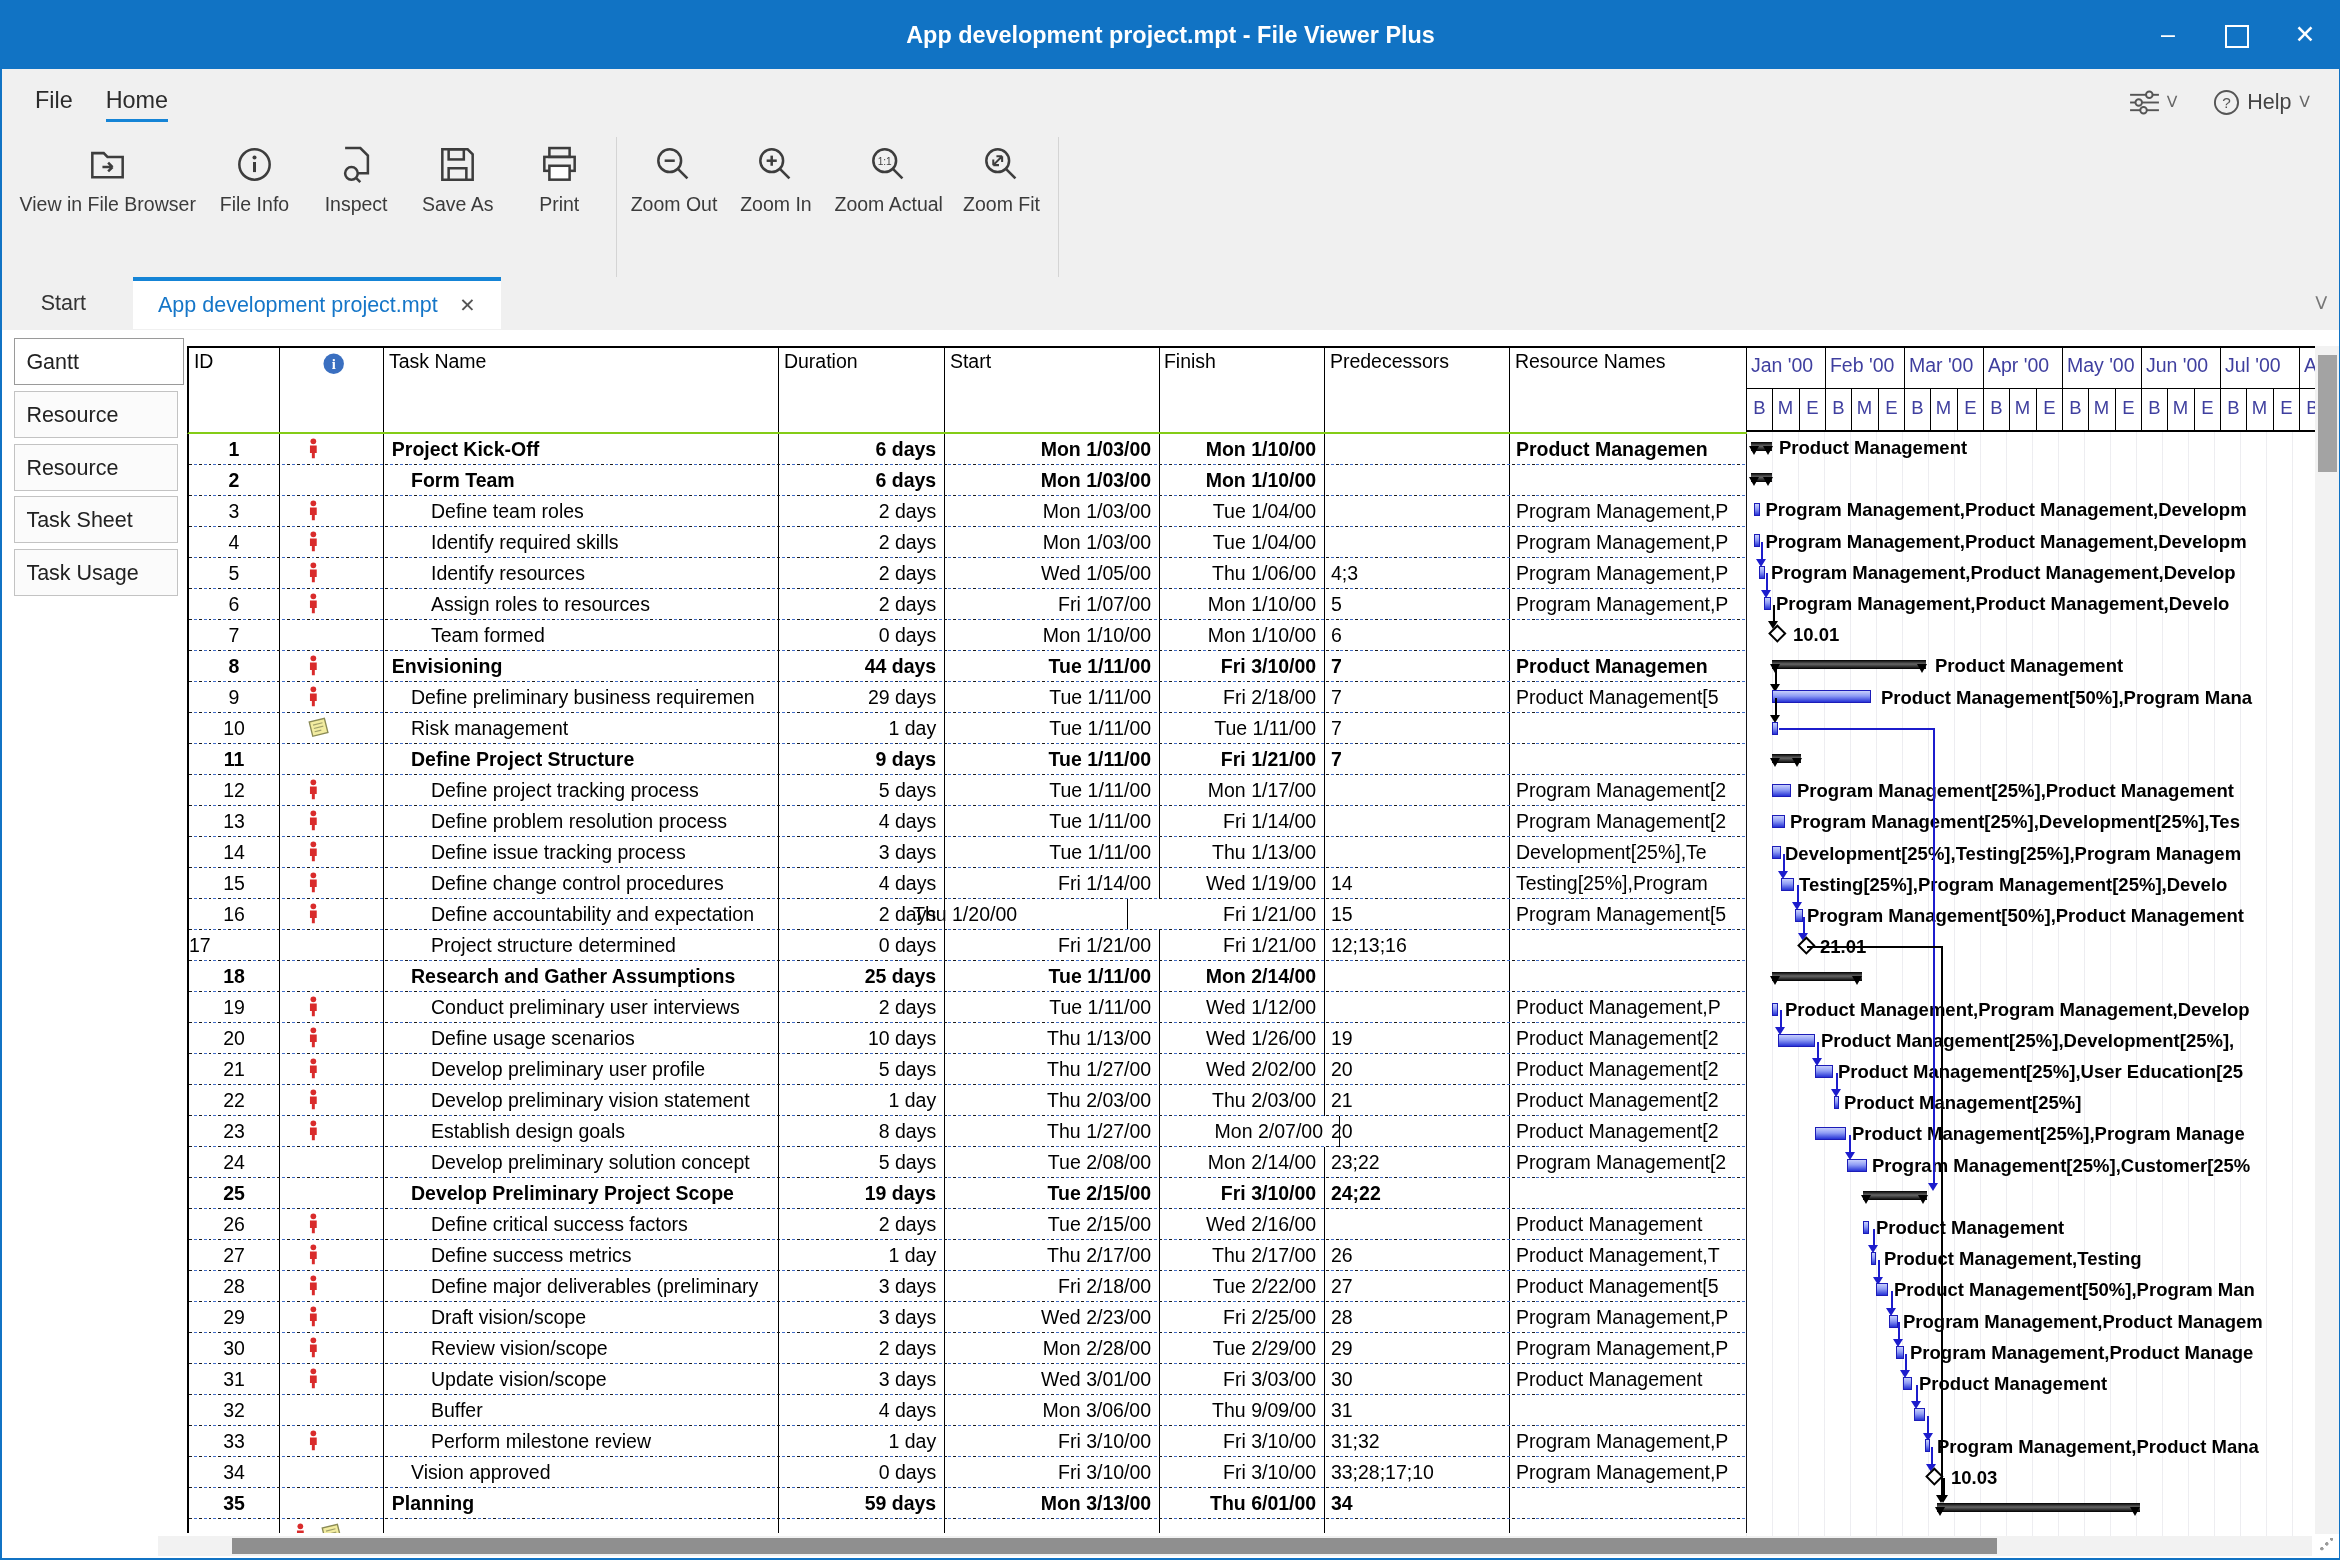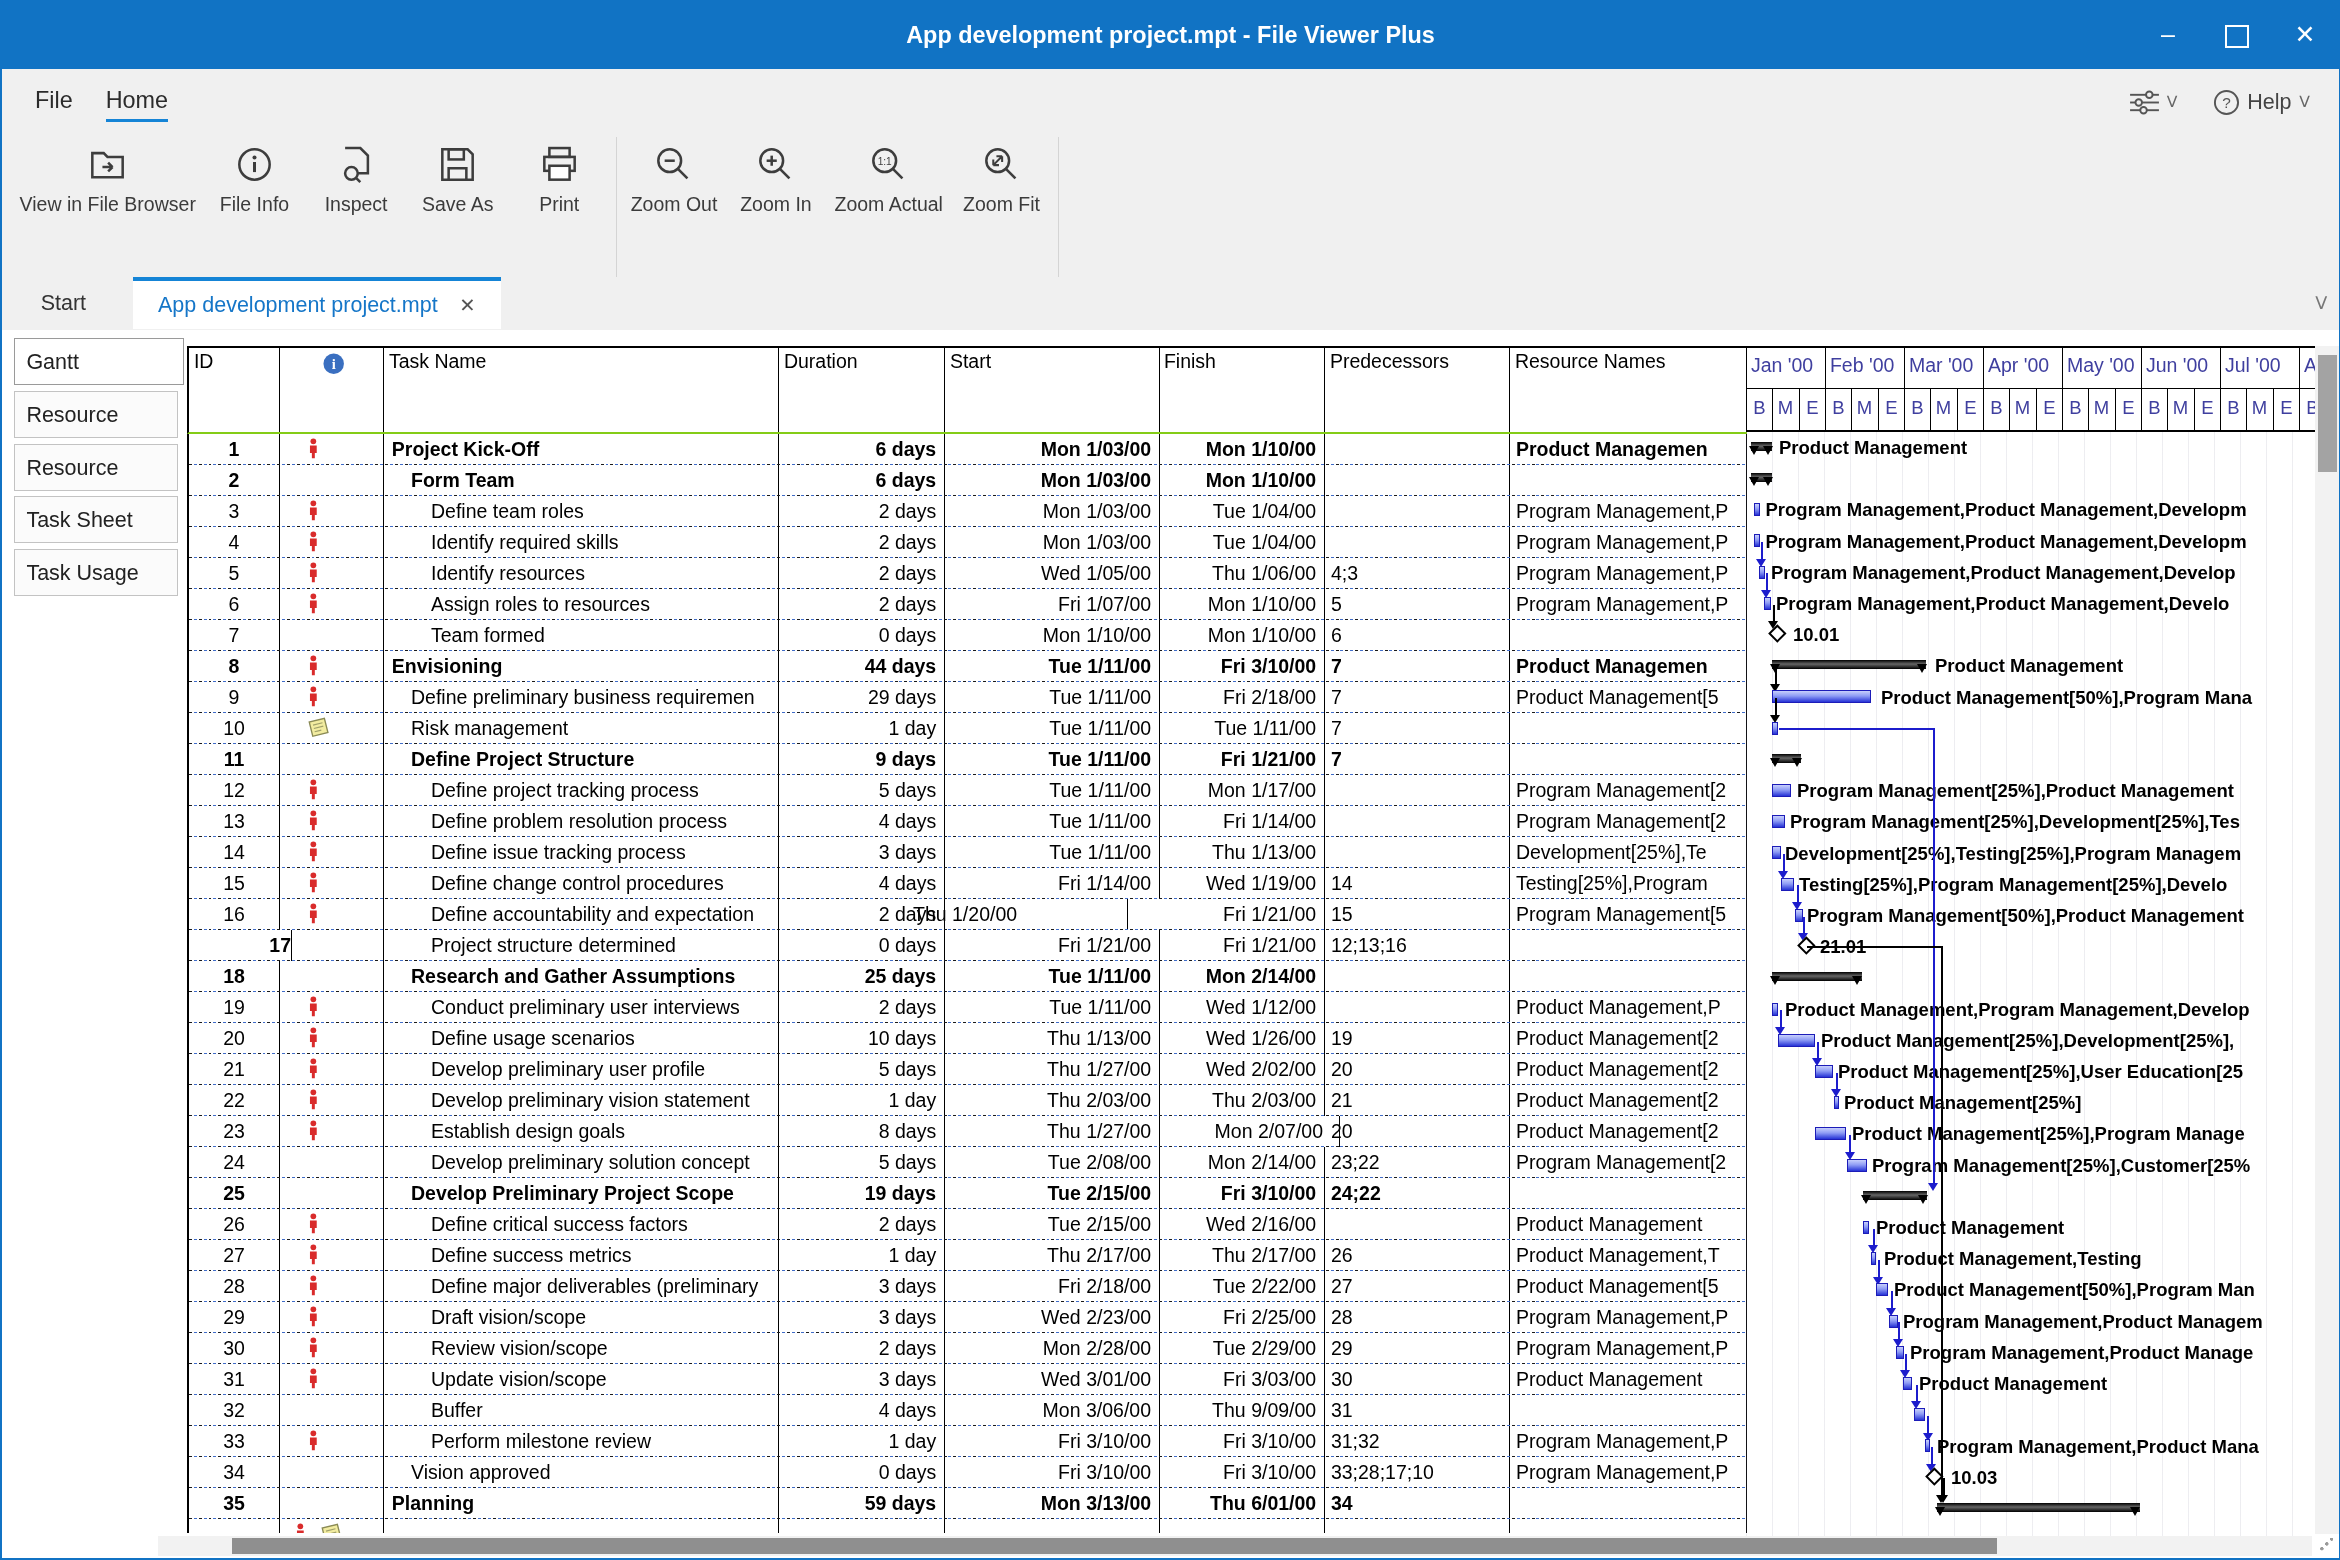--- a/index.html
+++ b/index.html
@@ -505,21 +505,21 @@
           </div>
           <div class="tcell" style="left: 195px; width: 395px; padding-left: 47px;">Define accountability and expectation</div>
           <div class="tcell" style="left: 590px; width: 166px; text-align: right; padding-right: 7.8px;">2 days</div>
           <div class="tcell" style="left: 724px; width: 215px; text-align: left; padding-right: 13px;">Thu 1/20/00</div>
           <div class="tcell" style="left: 970px; width: 166px; text-align: right; padding-right: 7.8px;">Fri 1/21/00</div>
           <div class="tcell" style="left: 1136px; width: 185px; padding-left: 5.9px;">15</div>
           <div class="tcell" style="left: 1321px; width: 237px; padding-left: 5.9px;">Program Management[5</div>
           <div class="sep"></div>
         </div>
         <div class="trow">
-          <div class="tcell" style="left: 12px; width: 91px; text-align: right; font-weight: bold;">17</div>
+          <div class="tcell" style="left: 0px; width: 91px; text-align: left;">17</div>
           <div class="tcell" style="left: 91px; width: 104px;"></div>
           <div class="tcell" style="left: 195px; width: 395px; padding-left: 47px;">Project structure determined</div>
           <div class="tcell" style="left: 590px; width: 166px; text-align: right; padding-right: 7.8px;">0 days</div>
           <div class="tcell" style="left: 756px; width: 215px; text-align: right; padding-right: 7.8px;">Fri 1/21/00</div>
           <div class="tcell" style="left: 970px; width: 166px; text-align: right; padding-right: 7.8px;">Fri 1/21/00</div>
           <div class="tcell" style="left: 1136px; width: 185px; padding-left: 5.9px;">12;13;16</div>
           <div class="tcell" style="left: 1321px; width: 237px; padding-left: 5.9px;"></div>
           <div class="sep"></div>
         </div>
         <div class="trow bold">

